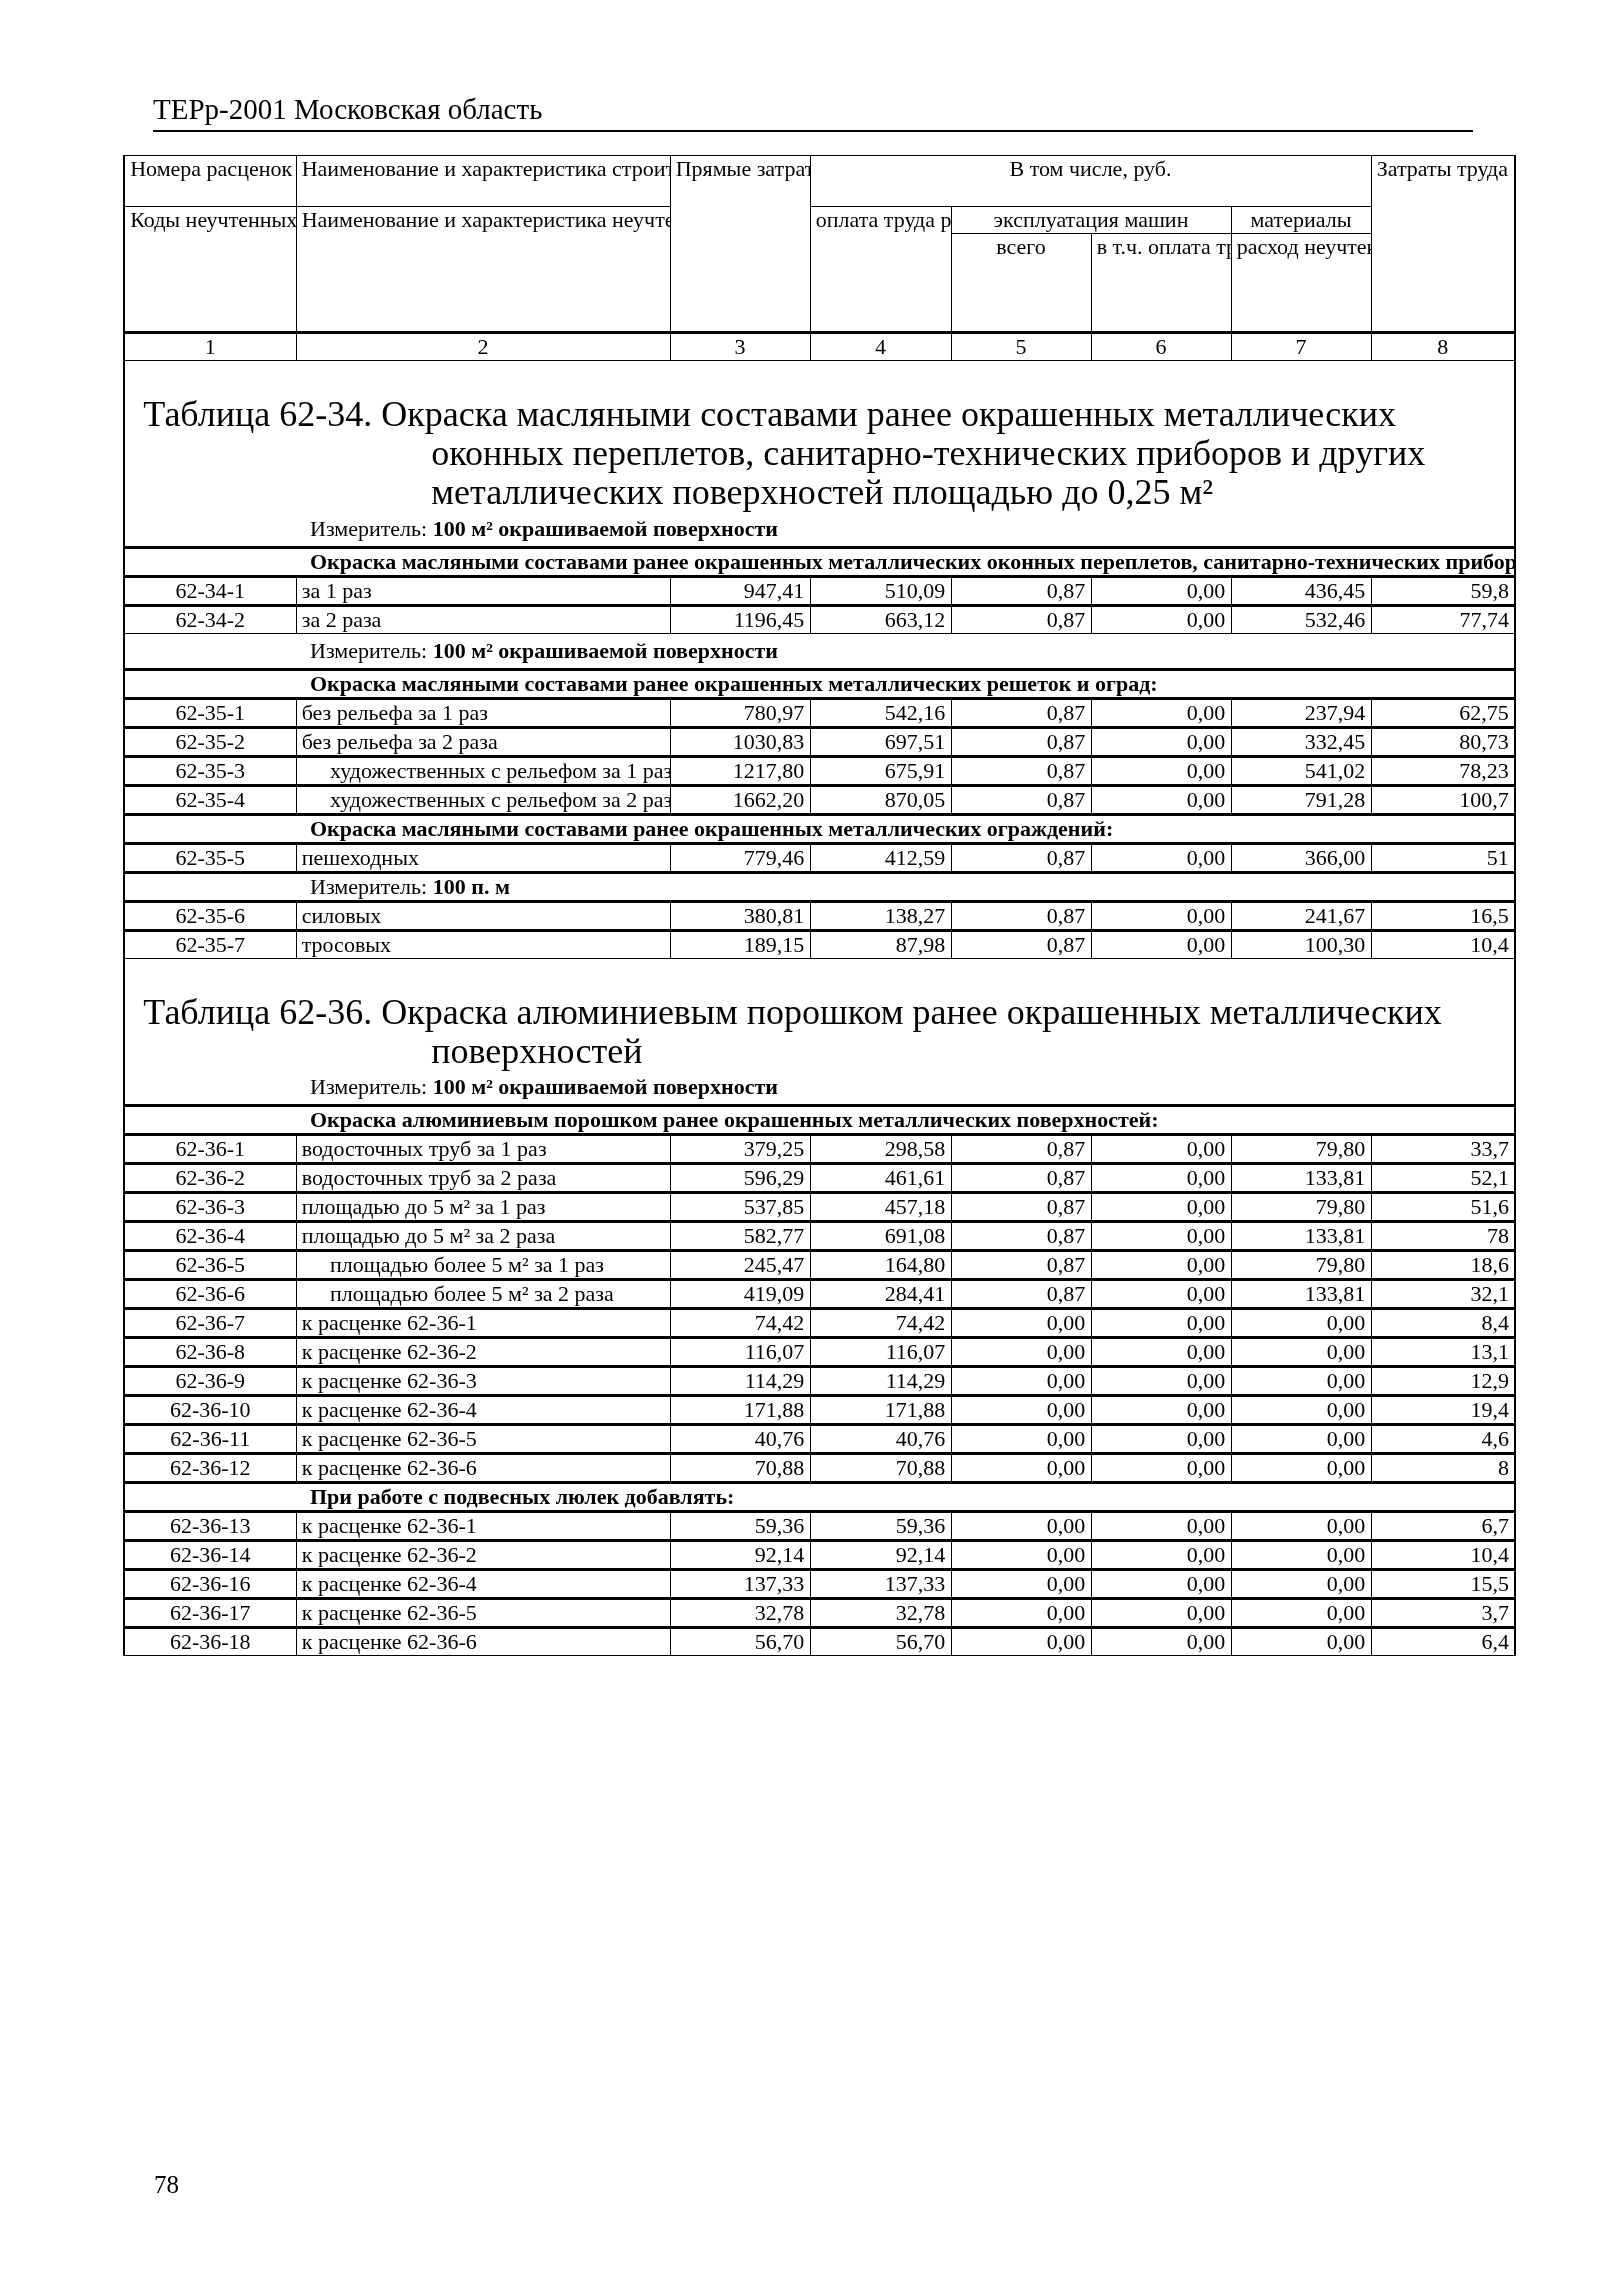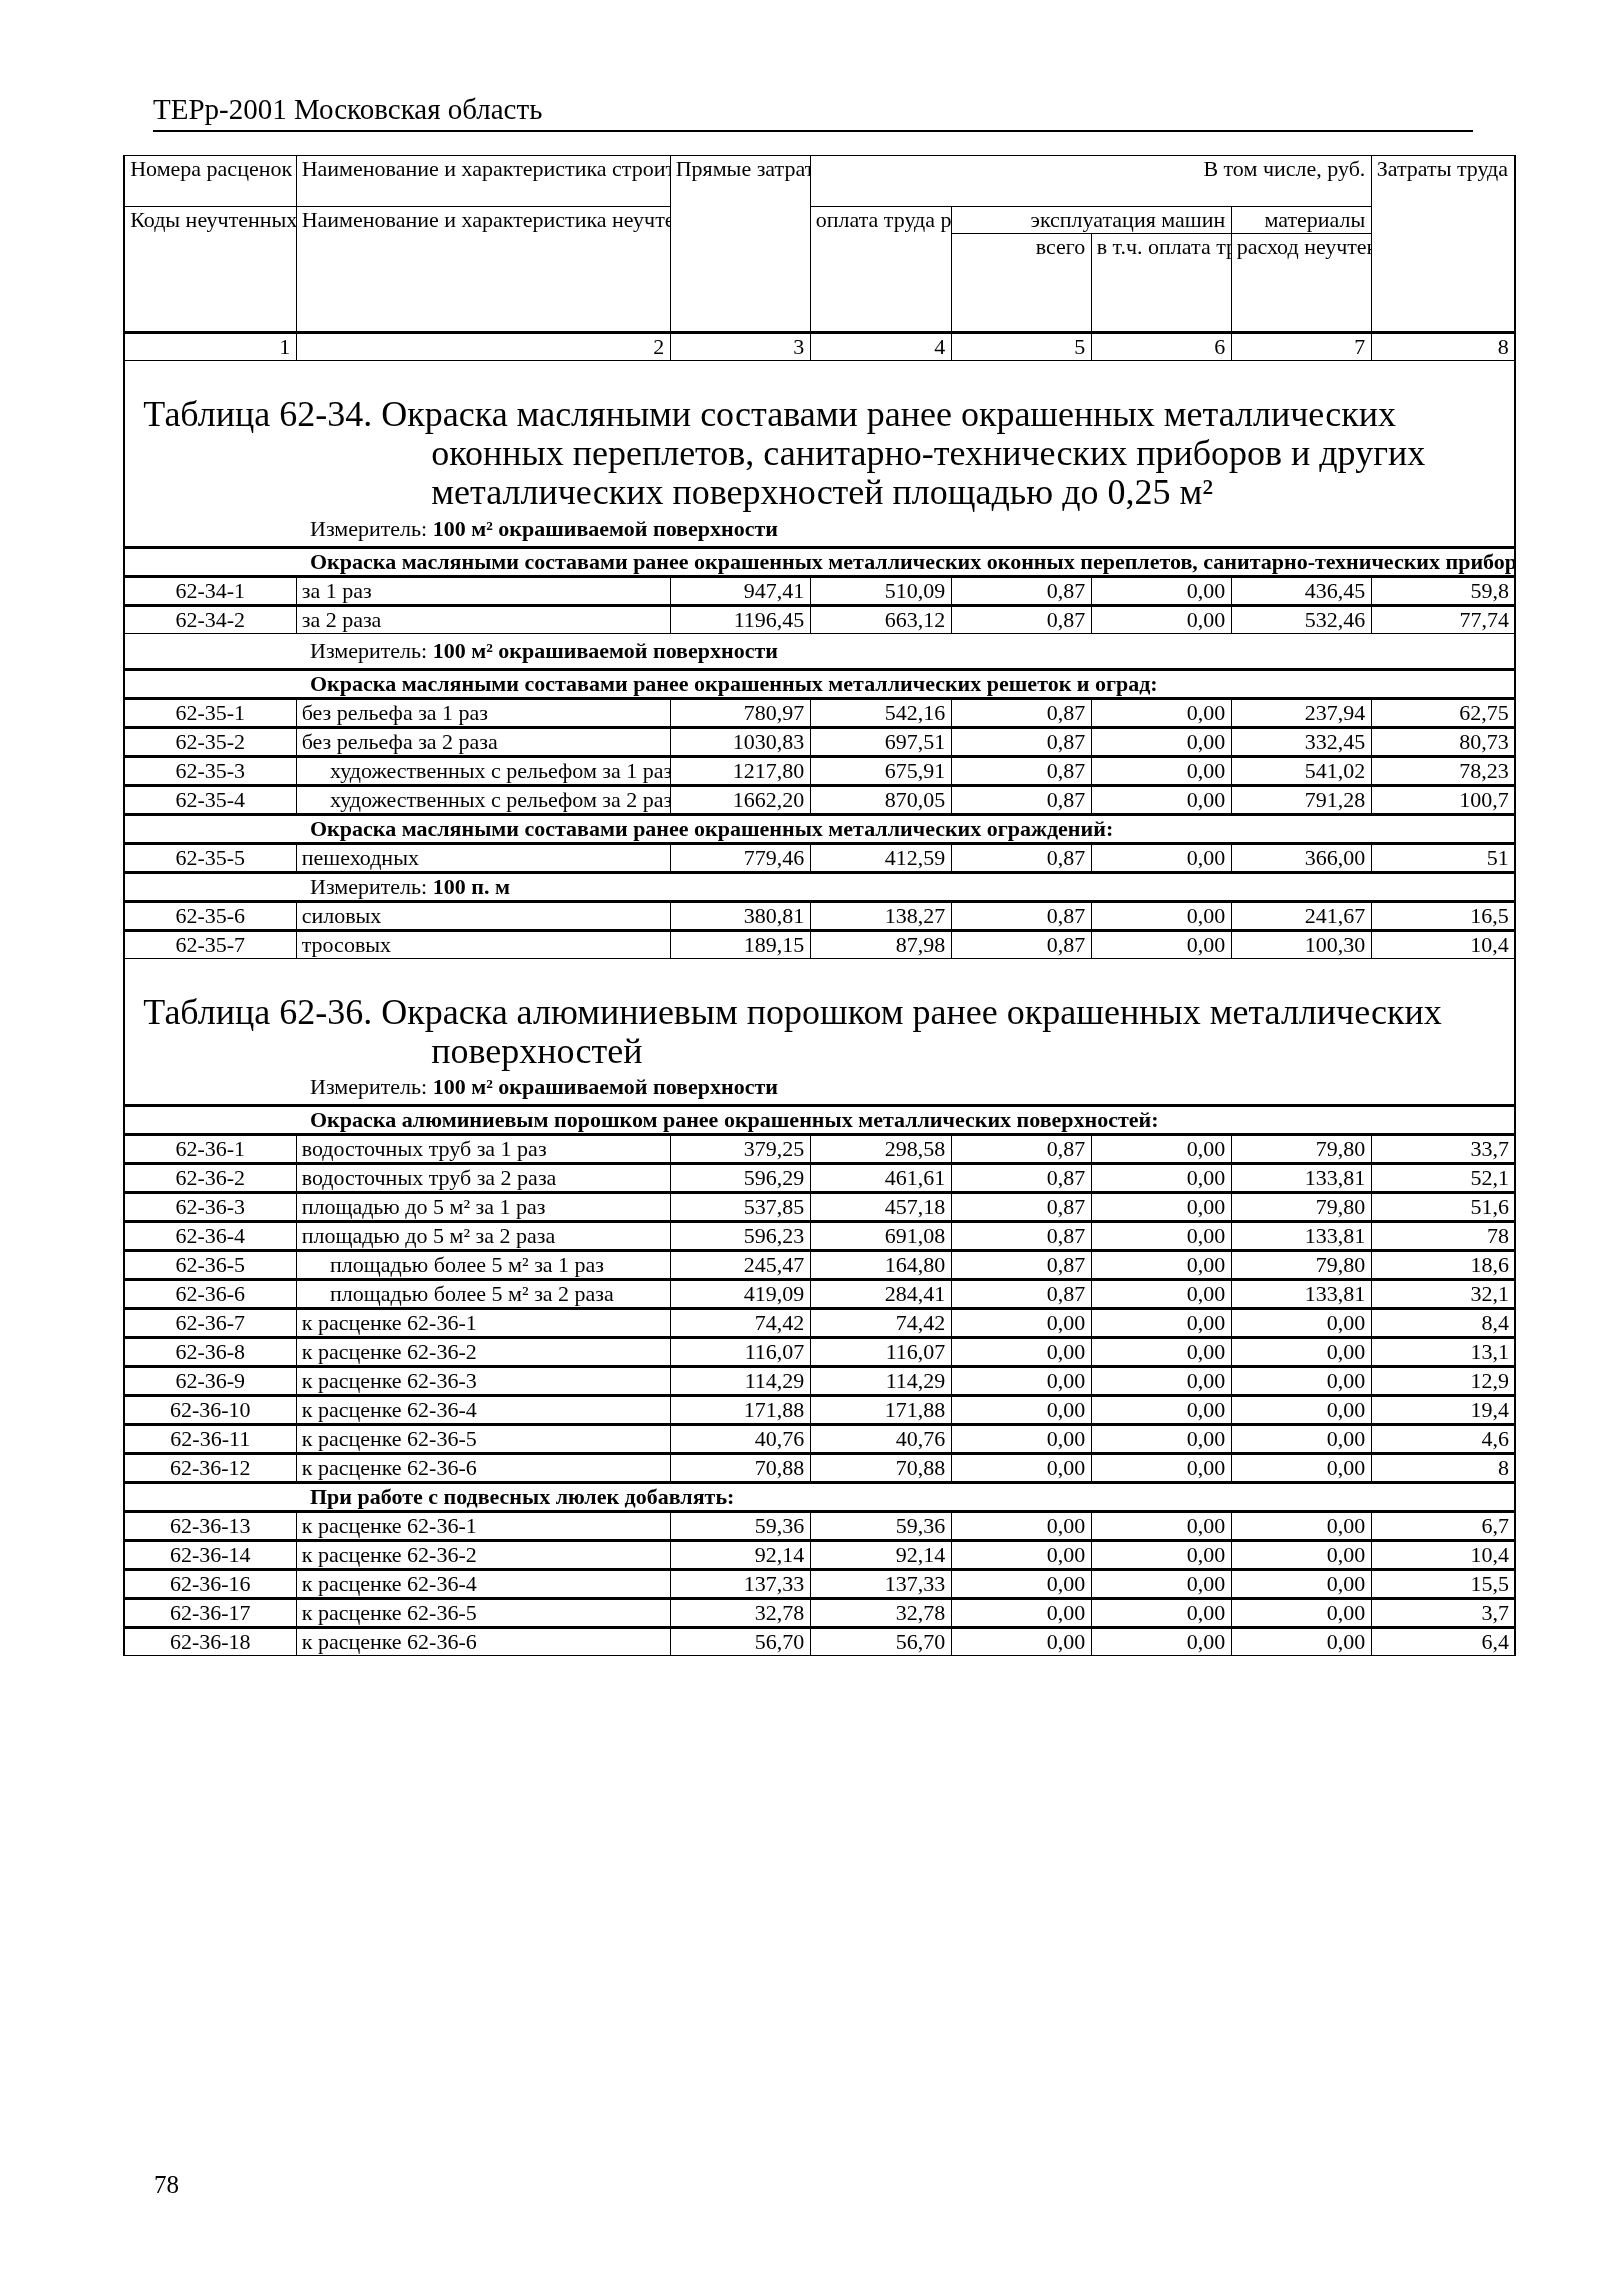--- a/index.html
+++ b/index.html
@@ -17,21 +17,21 @@
     .sheet {
       position: absolute; left: 123px; top: 155px; width: 1389px;
       border-left: 2px solid #000; border-right: 2px solid #000;
     }
     table.grid { border-collapse: collapse; width: 100%; table-layout: fixed; }
     table.grid td {
       border: 1.3px solid #000; padding: 0 5.2px; font-size: 22px; line-height: 26px;
       vertical-align: top; overflow: hidden; white-space: nowrap;
     }
     table.grid tr.thick-top td { border-top: 3.3px solid #000; }
-    .hdr td { text-align: right; vertical-align: middle; white-space: normal; font-size: 19.6px; line-height: 25px; padding: 1.3px 2.6px; }
+    .hdr td { text-align: center; vertical-align: middle; white-space: normal; font-size: 19.6px; line-height: 25px; padding: 1.3px 2.6px; }
     .hdr td.top { vertical-align: top; }
     td.num { text-align: right; padding-right: 3.9px; }
     td.code { text-align: center; }
     td.name { padding-left: 31px; white-space: normal; }
     td.name.wrap { text-indent: 31px; padding-left: 2.6px; }
     .first-col { border-left: none !important; }
     .last-col { border-right: none !important; }
     .section-title {
       font-family: "Liberation Serif", serif; font-weight: normal; font-size: 36px; line-height: 39px;
       padding: 34px 0 0 18.3px;
@@ -277,21 +277,21 @@
               <td class="num">537,85</td>
               <td class="num">457,18</td>
               <td class="num">0,87</td>
               <td class="num">0,00</td>
               <td class="num">79,80</td>
               <td class="num last-col">51,6</td>
             </tr>
             <tr class="thick-top">
               <td class="code first-col">62-36-4</td>
               <td class="name">площадью до 5 м² за 2 раза</td>
-              <td class="num">596,23</td>
+              <td class="num">582,77</td>
               <td class="num">691,08</td>
               <td class="num">0,87</td>
               <td class="num">0,00</td>
               <td class="num">133,81</td>
               <td class="num last-col">78</td>
             </tr>
             <tr class="thick-top">
               <td class="code first-col">62-36-5</td>
               <td class="name wrap">площадью более 5 м² за 1 раз</td>
               <td class="num">245,47</td>

